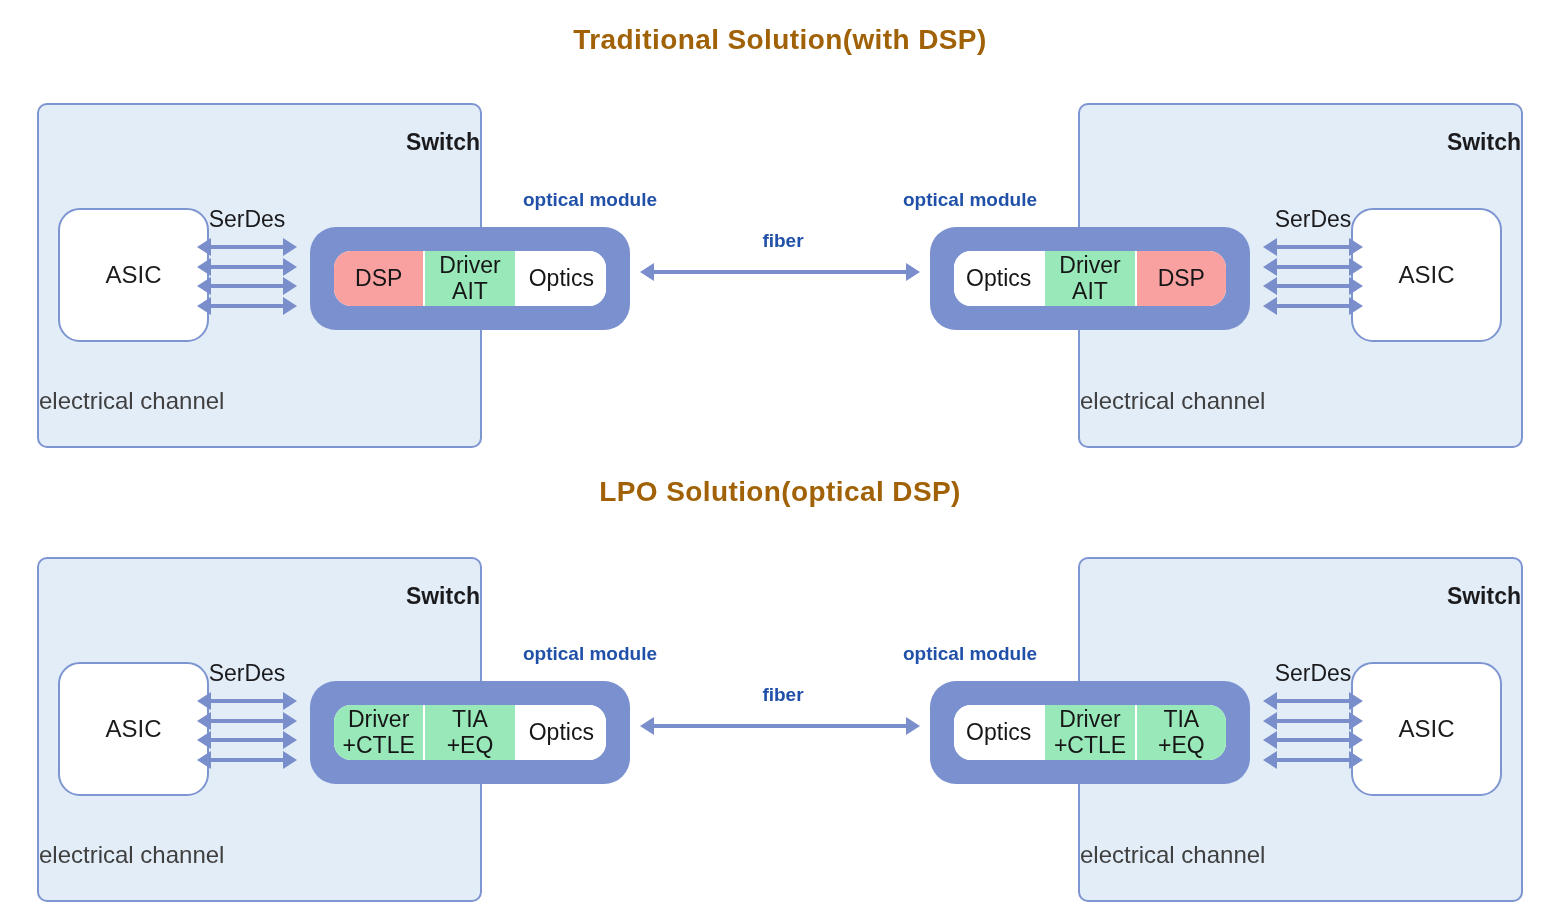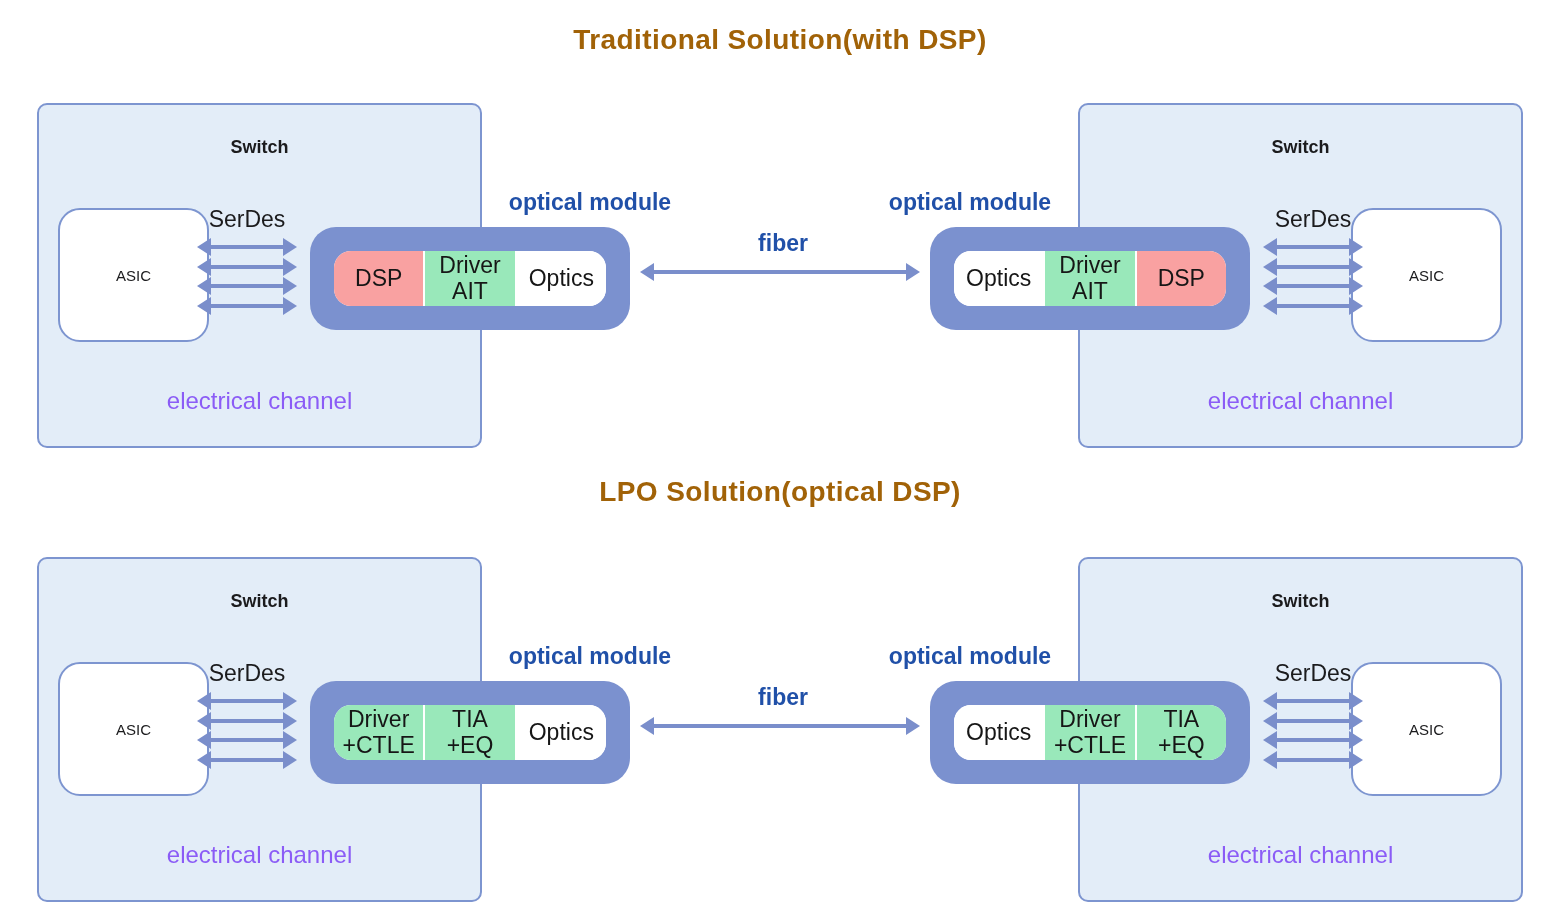--- a/index.html
+++ b/index.html
@@ -13,32 +13,32 @@
     position:absolute;left:0;width:100%;text-align:center;
     font-size:28px;font-weight:700;letter-spacing:.4px;color:#a16207;
   }
   .panel{
     position:absolute;width:445px;height:345px;box-sizing:border-box;
     background:var(--switch-fill,#e3edf8);
     border:2px solid var(--switch-border,#7d95d0);
     border-radius:10px;
   }
   .switch-label{
-    position:absolute;top:32px;left:0;width:100%;text-align:center;
-    font-size:18px;font-weight:700;color:#1b1b1d;
+    position:absolute;top:24px;left:0;width:100%;text-align:right;
+    font-size:23px;font-weight:700;color:#1b1b1d;
   }
   .channel-label{
-    position:absolute;top:282px;left:0;width:100%;text-align:center;
-    font-size:24px;color:#8b5cf6;
+    position:absolute;top:282px;left:0;width:100%;text-align:left;
+    font-size:24px;color:#404040;
   }
   .asic{
     position:absolute;top:103px;width:151px;height:134px;box-sizing:border-box;
     background:#fff;border:2px solid var(--switch-border,#7d95d0);
     border-radius:22px;display:flex;align-items:center;justify-content:center;
-    font-size:15px;color:#1b1b1d;
+    font-size:24px;color:#1b1b1d;
   }
   .asic.pos-left{left:19px;}
   .asic.pos-right{right:19px;}
   .serdes{
     position:absolute;width:100px;text-align:center;
     font-size:23px;color:#1b1b1d;
   }
   .module{
     position:absolute;width:320px;height:103px;box-sizing:border-box;
     background:var(--module-border,#7b91cf);
@@ -51,21 +51,21 @@
   .seg{
     flex:1;display:flex;align-items:center;justify-content:center;
     text-align:center;font-size:23px;line-height:1.12;color:#161616;
     white-space:pre-line;
   }
   .seg[data-color="pink"]{background:var(--segment-pink,#f9a1a1);}
   .seg[data-color="green"]{background:var(--segment-green,#99e8ba);}
   .seg[data-color="white"]{background:var(--segment-white,#ffffff);text-align:center;}
   .blue-label{
     position:absolute;width:200px;text-align:center;
-    font-size:23px;font-weight:600;color:var(--label-blue,#2050a8);
+    font-size:19px;font-weight:600;color:var(--label-blue,#2050a8);
     z-index:4;
   }
   .arrow{
     position:absolute;height:4px;background:var(--arrow,#7a8ecb);z-index:2;
   }
   .arrow::before{
     content:"";position:absolute;left:-14px;top:-7px;width:0;height:0;
     border-top:9px solid transparent;border-bottom:9px solid transparent;
     border-right:14px solid var(--arrow,#7a8ecb);
   }

